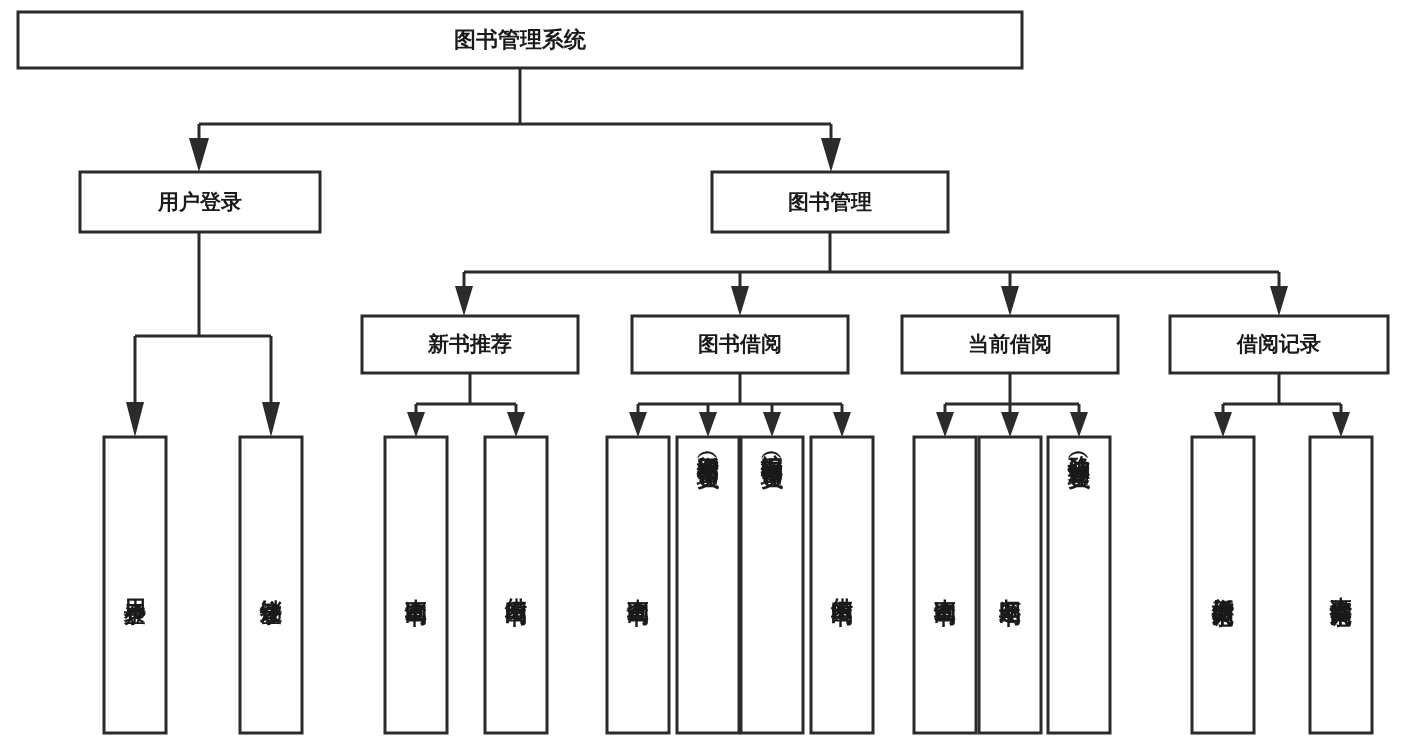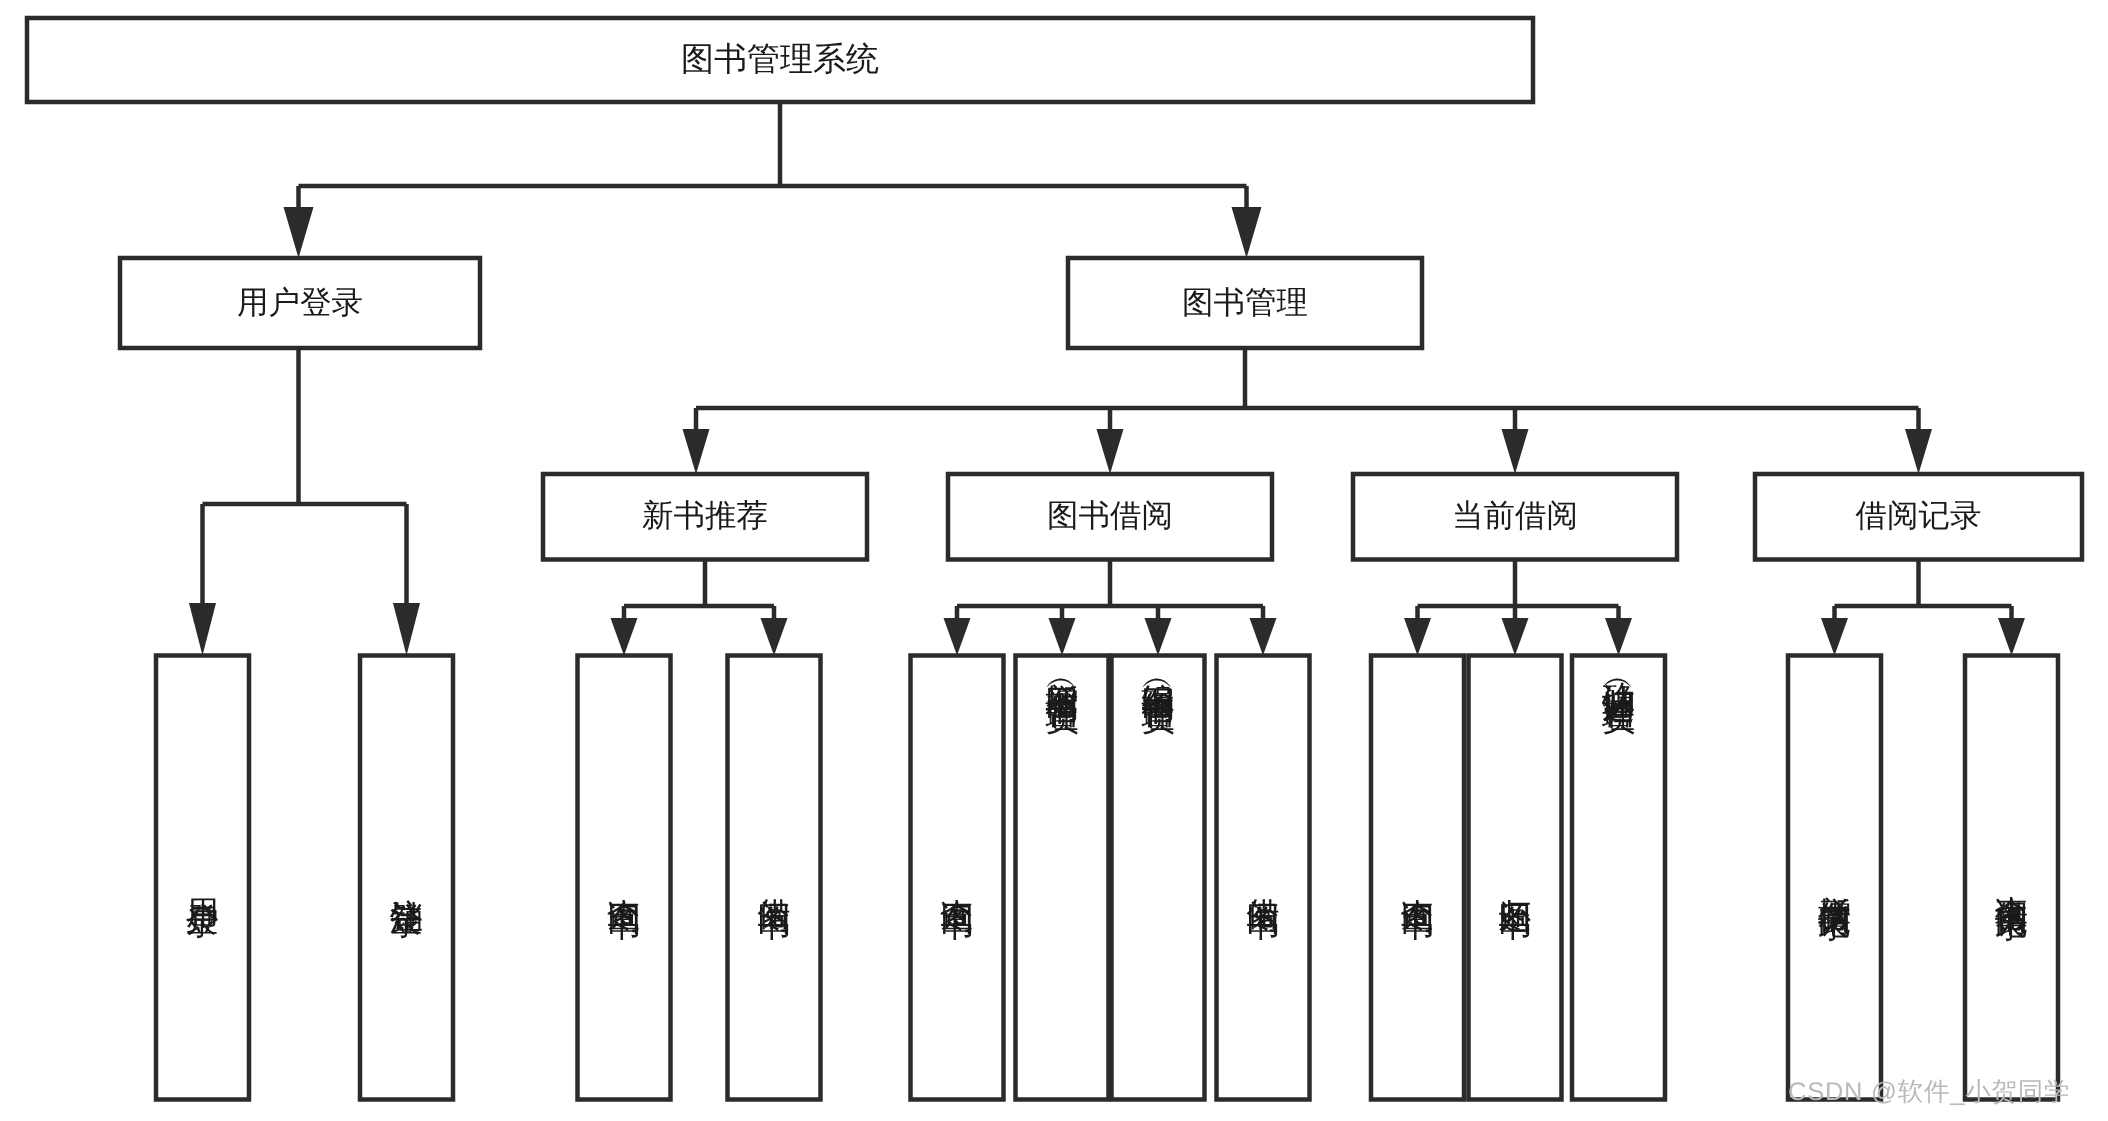--- a/index.html
+++ b/index.html
@@ -11,20 +11,21 @@
     width: 1405px;
     height: 747px;
     font-family: "Liberation Sans", "DejaVu Sans", sans-serif;
     overflow: hidden;
   }
   #diagram-root {
     position: relative;
     width: 1405px;
     height: 747px;
     background: #ffffff;
+    font-weight: bold;
   }
   svg#diagram-svg {
     position: absolute;
     left: 0;
     top: 0;
     width: 1405px;
     height: 747px;
   }
   .node-box {
     fill: #ffffff;
@@ -249,15 +250,14 @@
     <span class="leaf-label">确认归还（管理员）</span>
   </div>
 
   <div class="leaf-label-wrap" style="left:1192px; top:437px; width:62px; height:296px;">
     <span class="leaf-label">新增借阅记录</span>
   </div>
   <div class="leaf-label-wrap" style="left:1310px; top:437px; width:62px; height:296px;">
     <span class="leaf-label">查询借阅记录</span>
   </div>
 
-  <div class="watermark" style="left:1192px; top:716px;">CSDN @软件_小贺同学</div>
 
 </div>
 
 </body></html>

